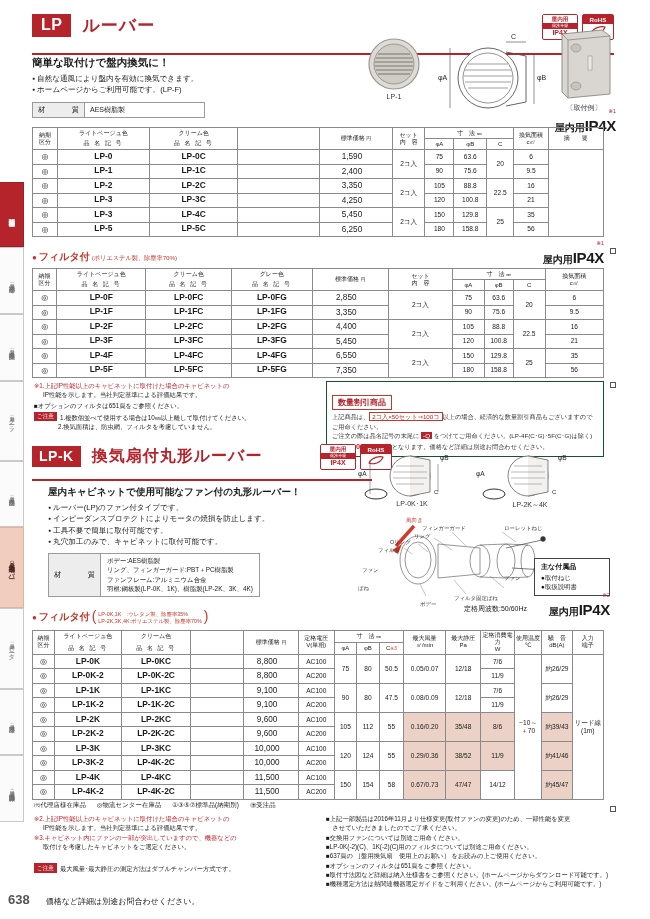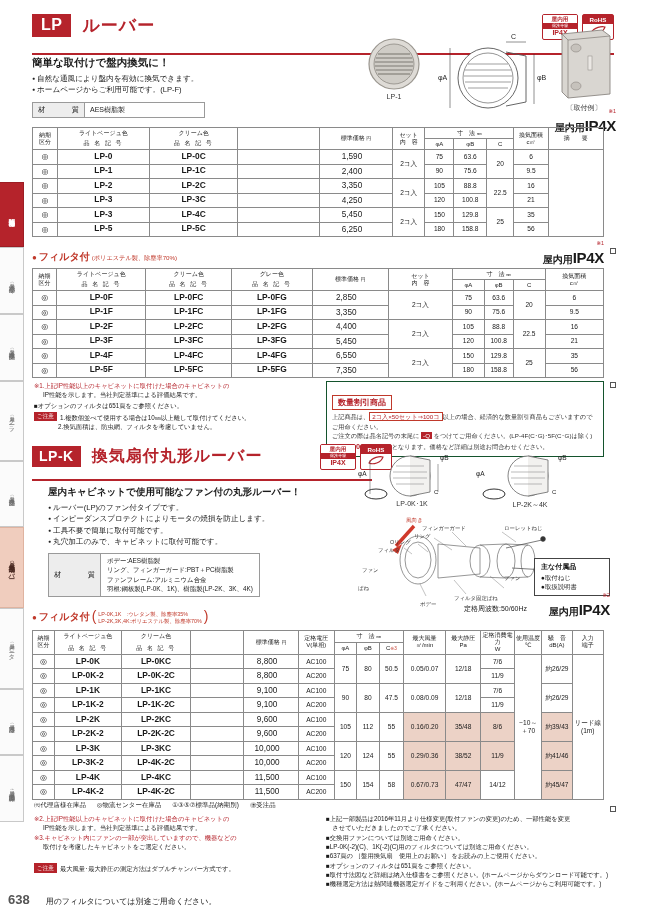--- a/index.html
+++ b/index.html
@@ -890,14 +890,14 @@
     <div>■オプションのフィルタは651頁をご参照ください。</div>
     <div>■取付寸法図など詳細は納入仕様書をご参照ください。(ホームページからダウンロード可能です。)</div>
     <div>■機種選定方法は熱関連機器選定ガイドをご利用ください。(ホームページからご利用可能です。)</div>
   </div>
   <div class="sq-mark" style="left:584px;top:806px;"></div>
 
 </div>
 
 <div style="position:absolute;left:8px;top:892px;width:634px;">
   <span class="pageno">638</span>
-  <span class="foot-txt" style="margin-left:14px;">用のフィルタについては別途ご用命ください。</span>
+  <span class="foot-txt" style="margin-left:14px;">価格など詳細は別途お問合わせください。</span>
 </div>
 
 </body></html>

